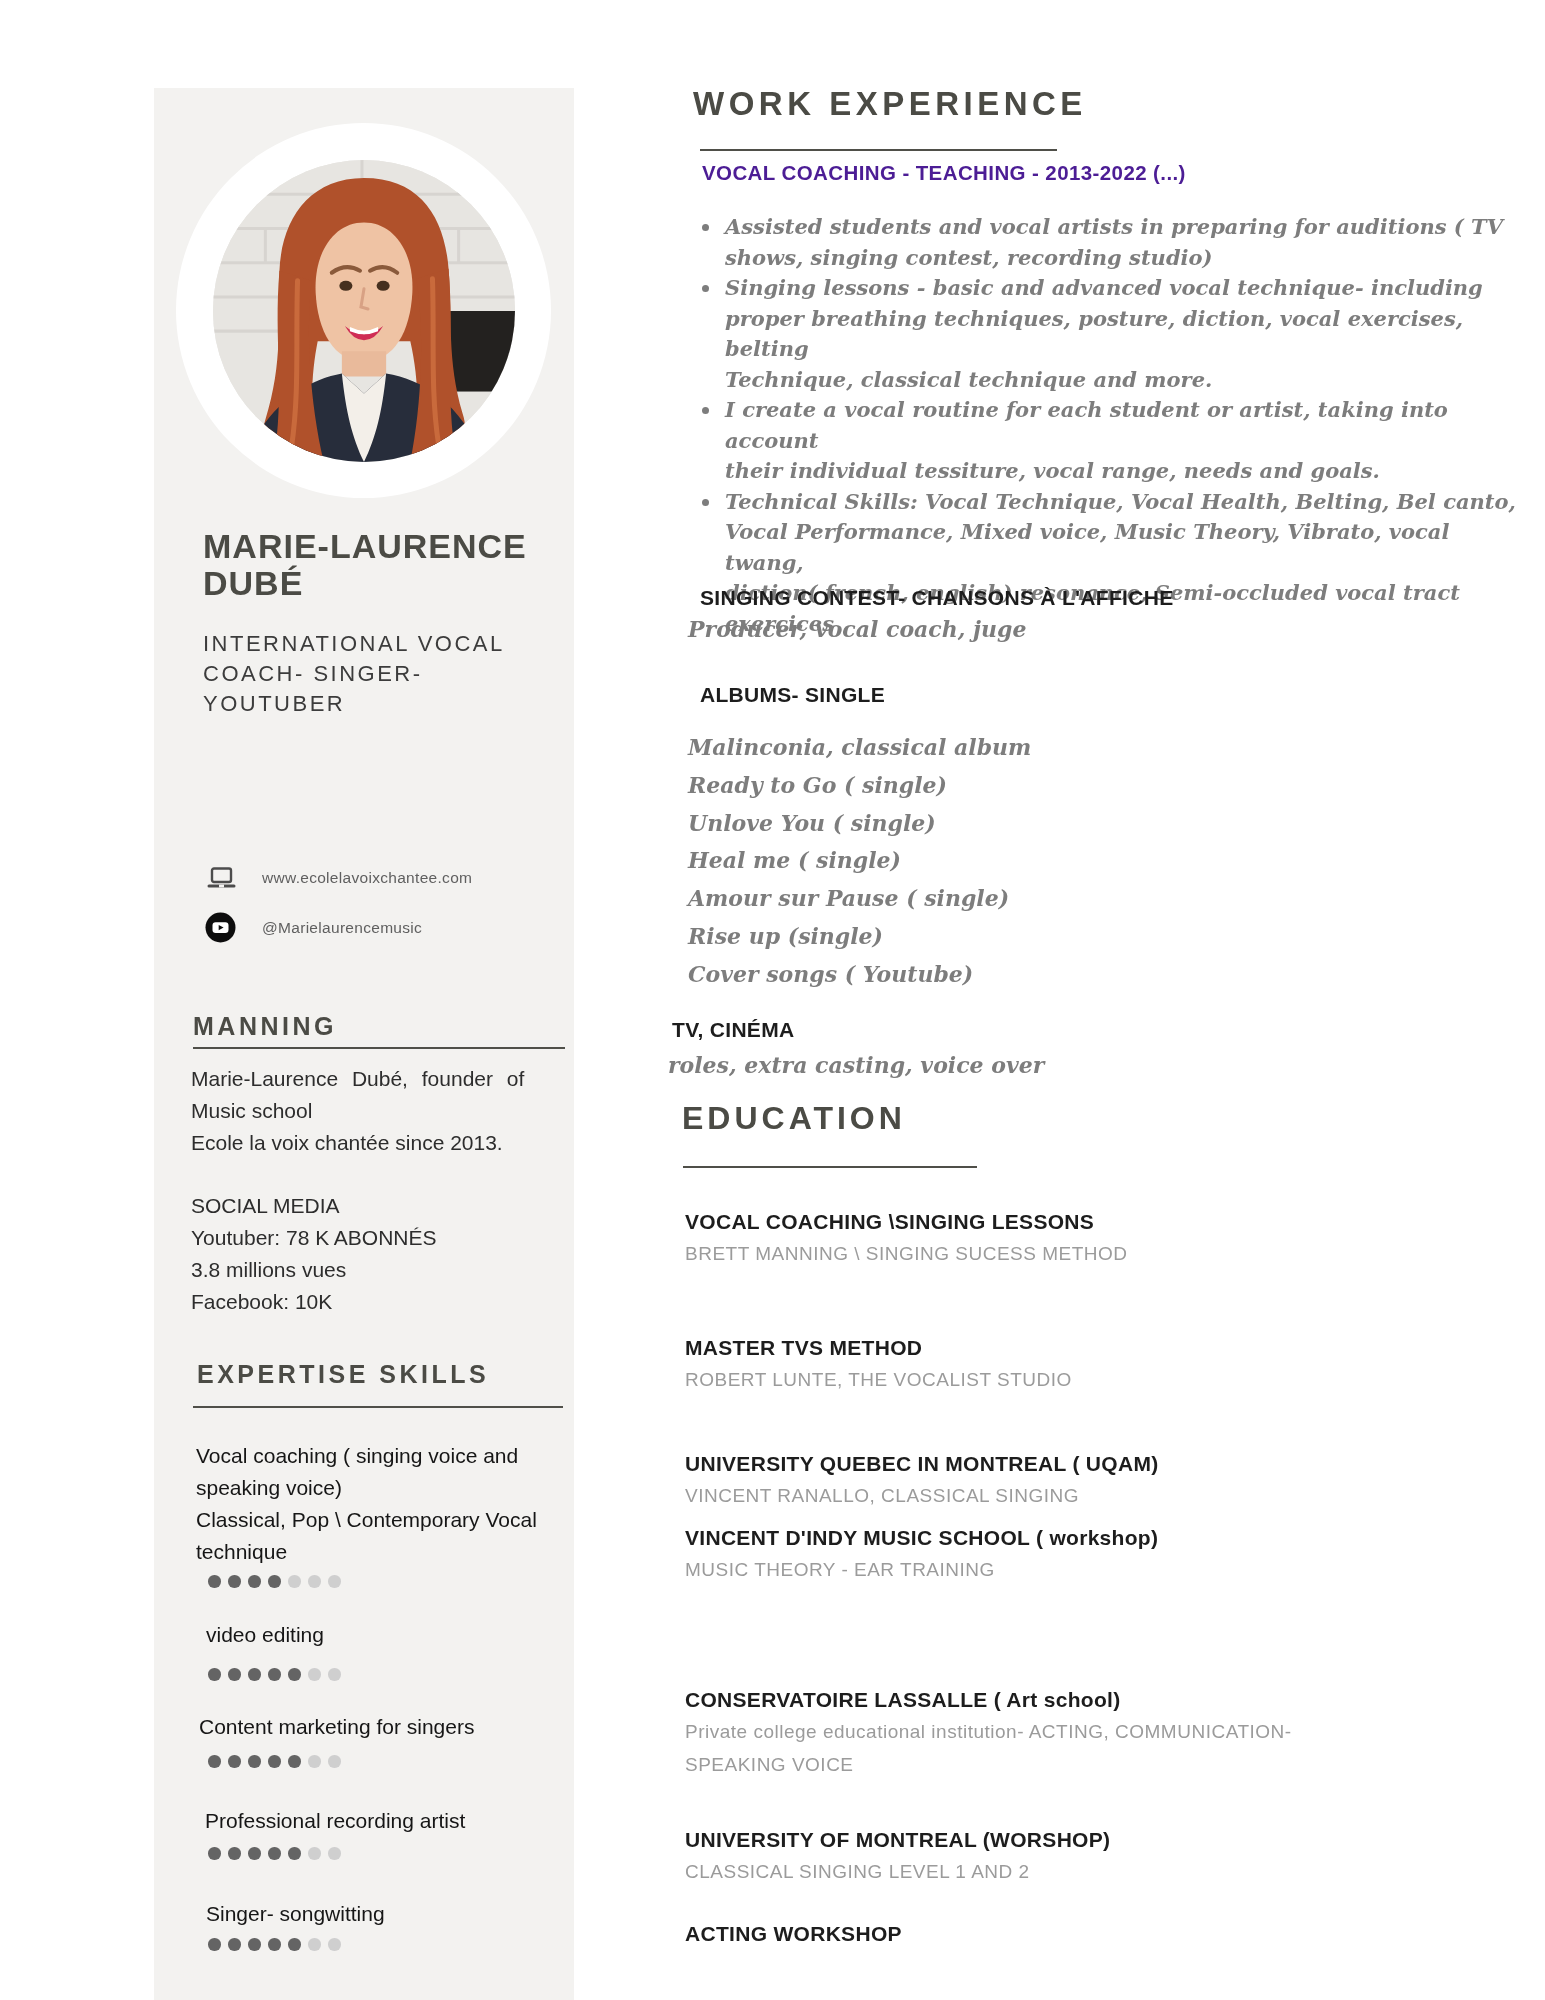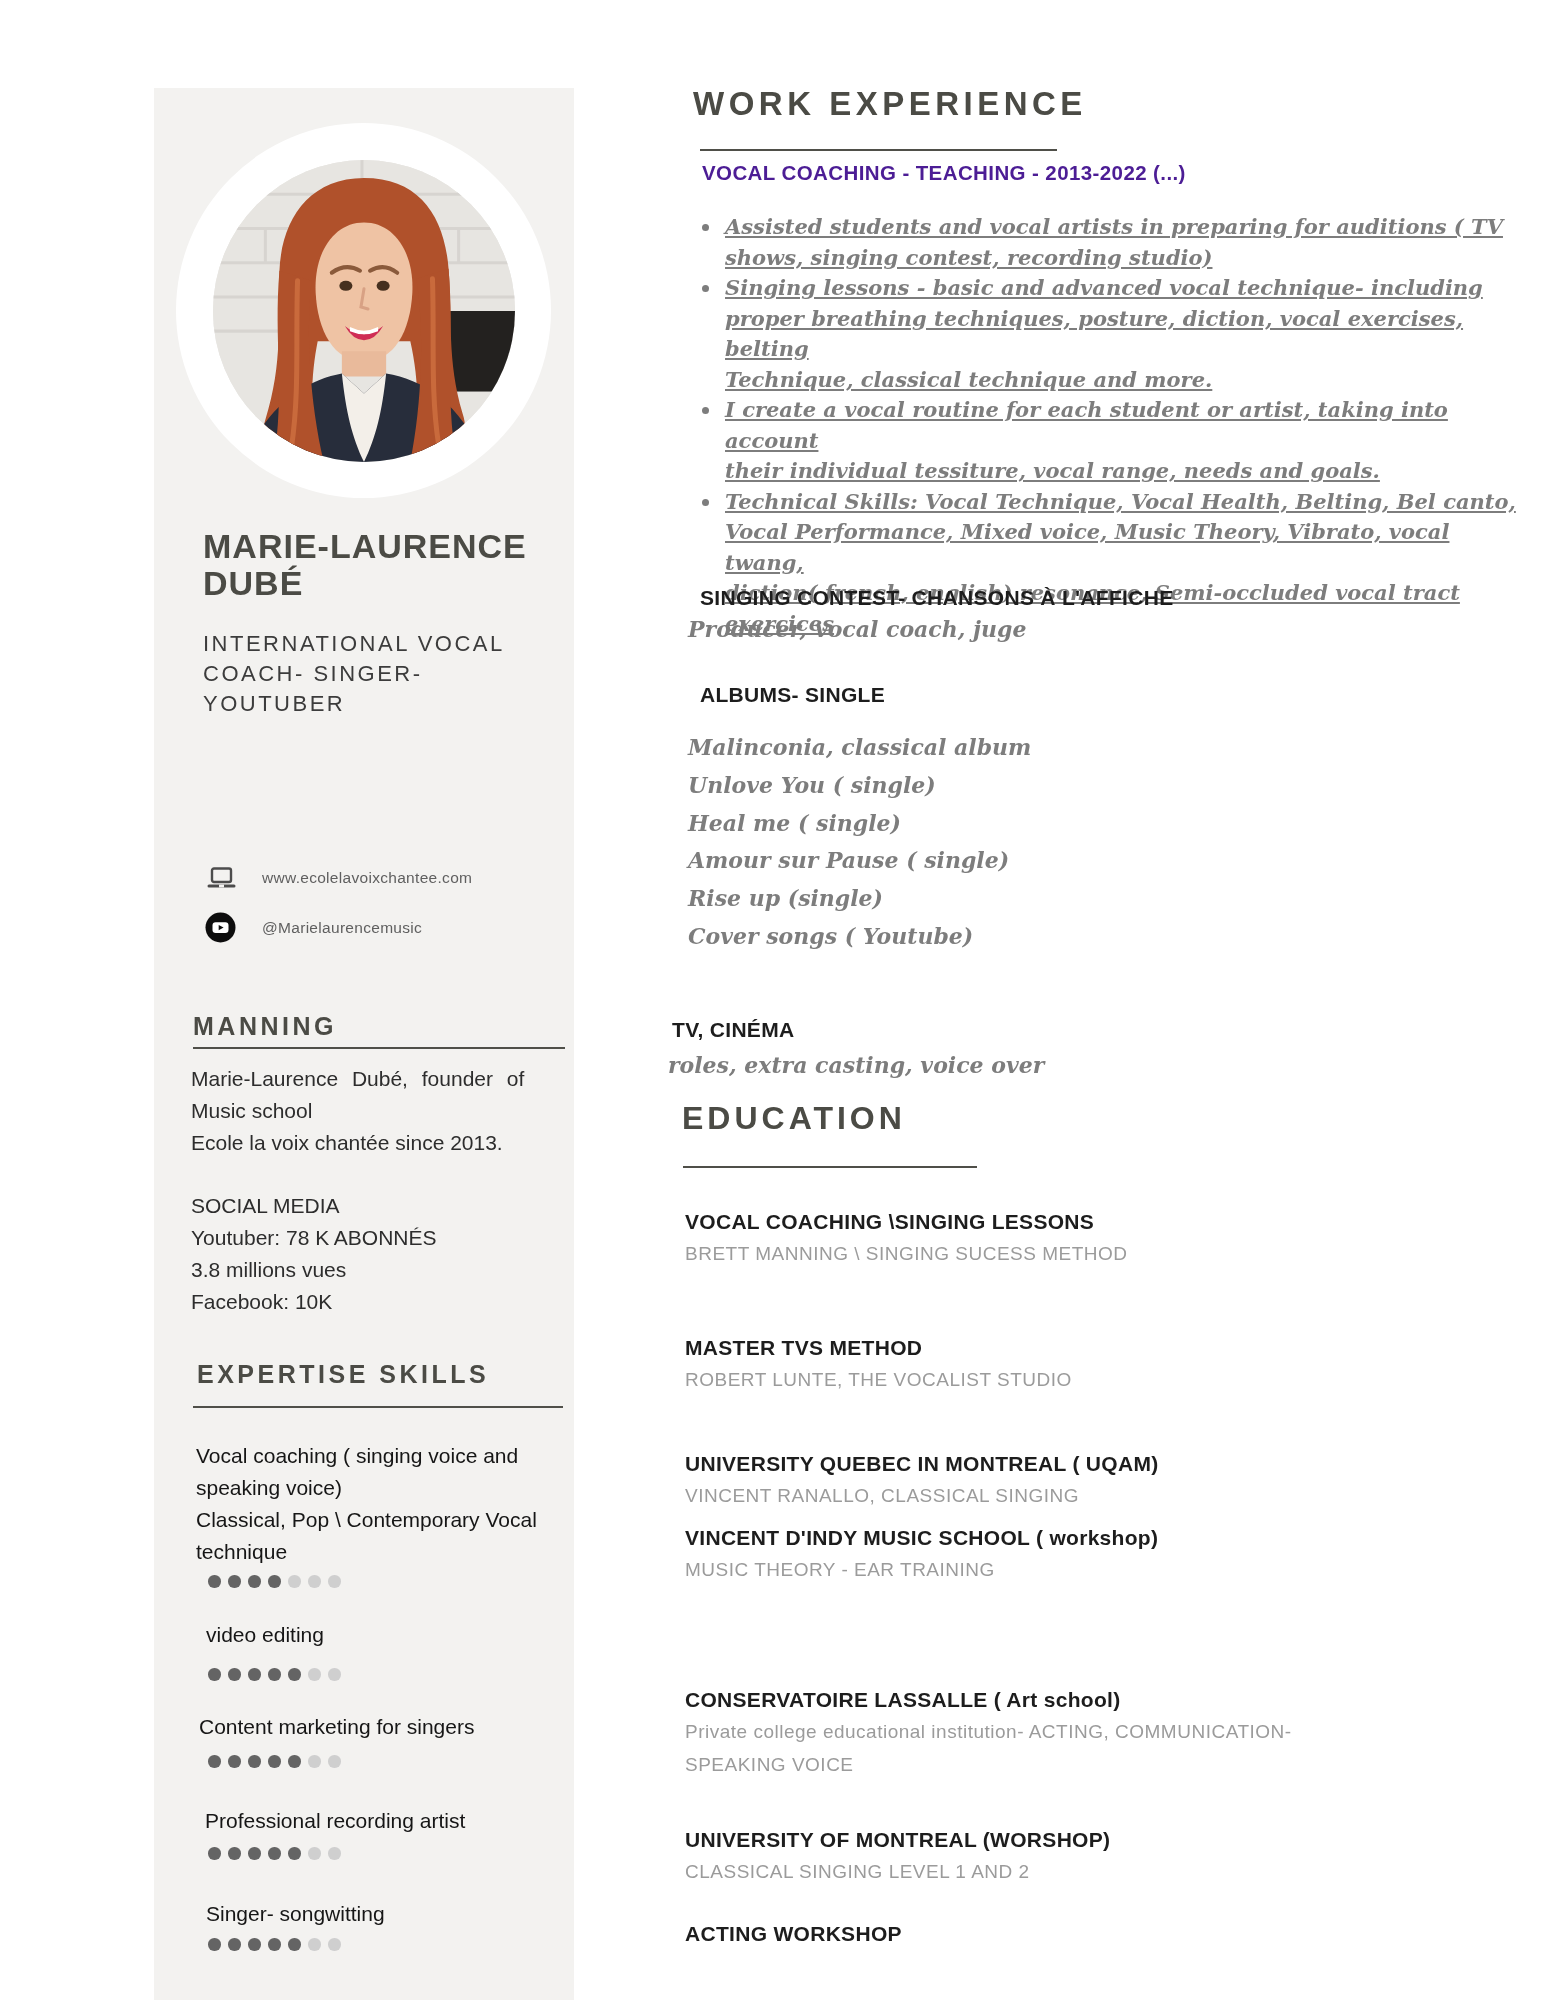--- a/index.html
+++ b/index.html
@@ -41,21 +41,21 @@
   .dot{width:12.5px;height:12.5px;border-radius:50%;background:#cfcfcf;}
   .dot.filled{background:#646464;}
 
   
   .main-h{font-size:33px;font-weight:bold;color:#4b4b45;letter-spacing:4.5px;}
   .work-h{left:693px;top:85px;}
   .rule-work{left:700px;top:149px;width:357px;}
   .job-title{left:702px;top:161px;font-size:20.5px;font-weight:bold;letter-spacing:0.4px;color:#4c1d95;}
   .ital{font-family:"DejaVu Serif",serif;font-style:italic;font-weight:600;color:#7d7d7d;}
   .bullets{left:700px;top:212px;width:830px;list-style:none;margin:0;padding:0;}
-  .bullets li{position:relative;padding-left:25px;font-size:21px;line-height:30.5px;text-decoration:underline;}
+  .bullets li{position:relative;padding-left:25px;font-size:21px;line-height:30.5px;}
   .bullets li::before{content:"";position:absolute;left:2px;top:12px;width:7px;height:7px;
                       border-radius:50%;background:#7d7d7d;}
   .sub-title{font-size:21px;font-weight:bold;letter-spacing:0.3px;color:#1d1d1d;}
   .contest-t{left:700px;top:586px;}
   .contest-d{left:688px;top:616px;font-size:22px;}
   .albums-t{left:700px;top:683px;}
   .album-list{left:688px;top:729px;font-size:22px;line-height:37.8px;}
   .tv-t{left:672px;top:1018px;}
   .tv-d{left:668px;top:1052px;font-size:22px;}
   .edu-h{left:682px;top:1100px;font-size:32px;letter-spacing:4px;}
@@ -250,20 +250,21 @@
         <div>exercices</div>
       </li>
     </ul>
 
     <div class="abs sub-title contest-t">SINGING CONTEST- CHANSONS À L'AFFICHE</div>
     <div class="abs ital contest-d">Producer, vocal coach, juge</div>
 
     <div class="abs sub-title albums-t">ALBUMS- SINGLE</div>
     <div class="abs ital album-list">
       <div>Malinconia, classical album</div>
+      <div>Ready to Go ( single)</div>
       <div>Unlove You ( single)</div>
       <div>Heal me ( single)</div>
       <div>Amour sur Pause ( single)</div>
       <div>Rise up (single)</div>
       <div>Cover songs ( Youtube)</div>
     </div>
 
     <div class="abs sub-title tv-t">TV, CINÉMA</div>
     <div class="abs ital tv-d">roles, extra casting, voice over</div>
 

